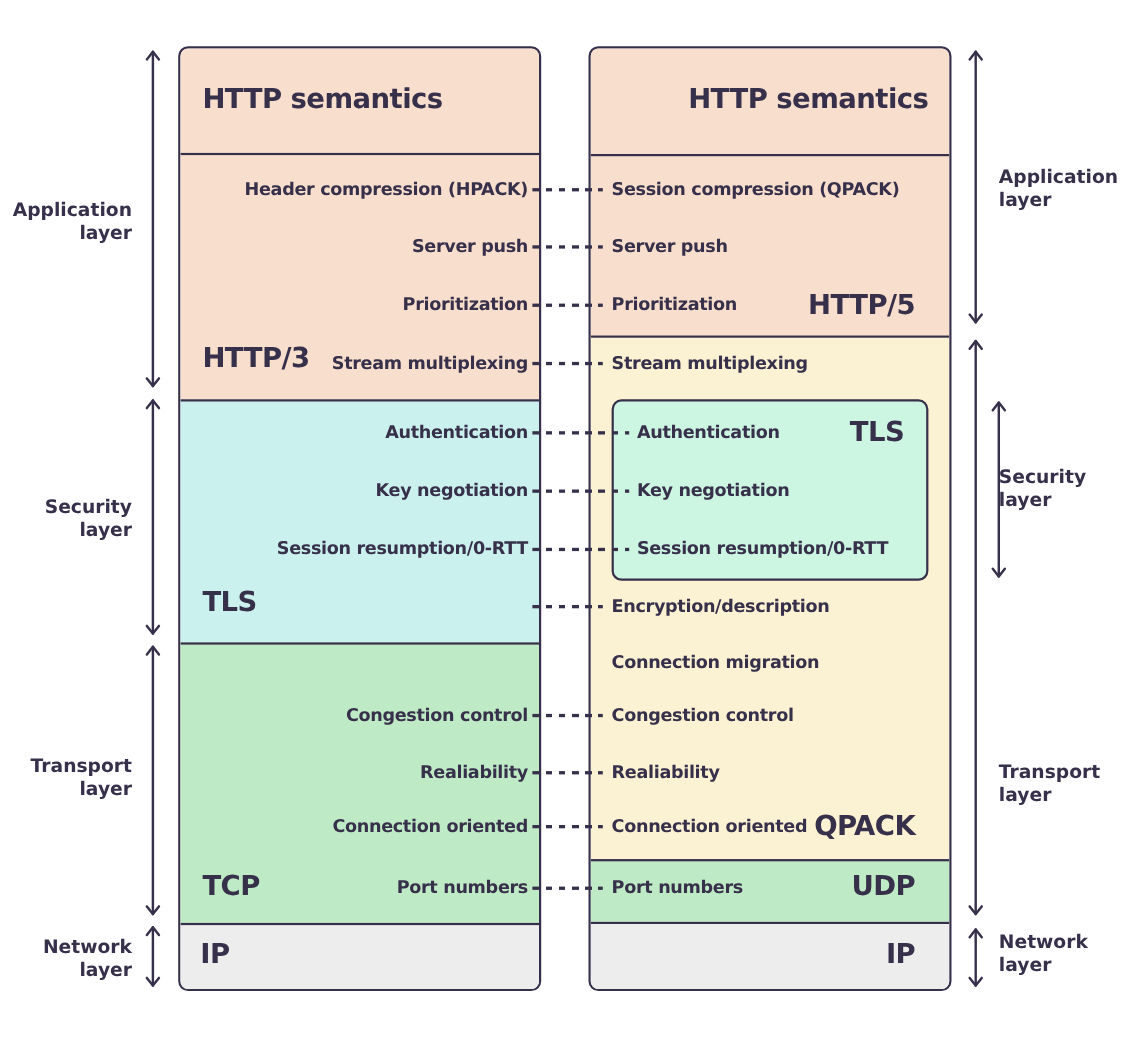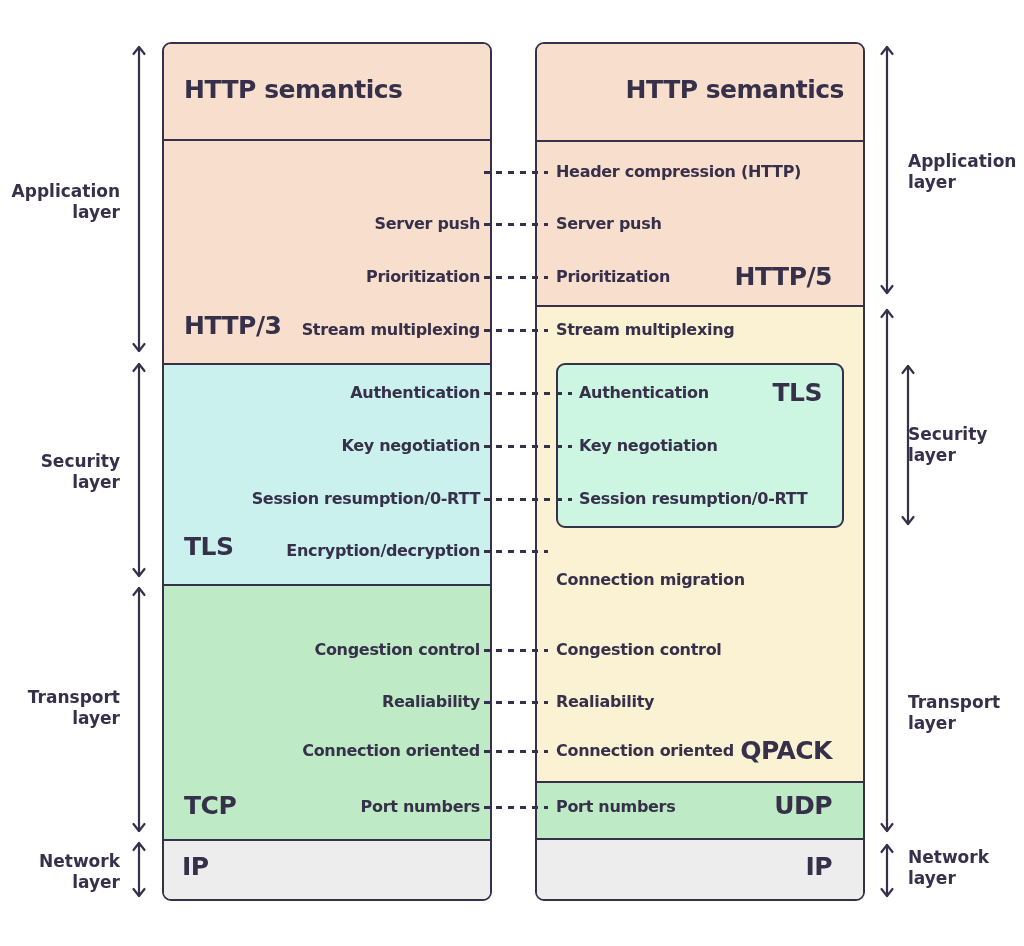--- a/index.html
+++ b/index.html
@@ -68,40 +68,41 @@
   <div class="dash dash-short" style="top:329px"></div>
   <div class="dash dash-long" style="top:392px"></div>
   <div class="dash dash-long" style="top:445px"></div>
   <div class="dash dash-long" style="top:498px"></div>
   <div class="dash dash-short" style="top:550px"></div>
   <div class="dash dash-short" style="top:649px"></div>
   <div class="dash dash-short" style="top:701px"></div>
   <div class="dash dash-short" style="top:750px"></div>
   <div class="dash dash-short" style="top:806px"></div>
 
+  <div class="feature f-left" style="top:161px">Header compression (HPACK)</div>
   <div class="feature f-left" style="top:213px">Server push</div>
   <div class="feature f-left" style="top:266px">Prioritization</div>
   <div class="feature f-left" style="top:319px">Stream multiplexing</div>
   <div class="feature f-left" style="top:382px">Authentication</div>
   <div class="feature f-left" style="top:435px">Key negotiation</div>
   <div class="feature f-left" style="top:488px">Session resumption/0-RTT</div>
-  <div class="feature f-left" style="top:540px">Encryption/decryption</div>
   <div class="feature f-left" style="top:639px">Congestion control</div>
   <div class="feature f-left" style="top:691px">Realiability</div>
   <div class="feature f-left" style="top:740px">Connection oriented</div>
   <div class="feature f-left" style="top:796px">Port numbers</div>
 
-  <div class="feature f-right" style="top:161px">Header compression (HTTP)</div>
+  <div class="feature f-right" style="top:161px">Session compression (QPACK)</div>
   <div class="feature f-right" style="top:213px">Server push</div>
   <div class="feature f-right" style="top:266px">Prioritization</div>
   <div class="feature f-right" style="top:319px">Stream multiplexing</div>
   <div class="feature f-right-inner feature" style="top:382px">Authentication</div>
   <div class="feature f-right-inner feature" style="top:435px">Key negotiation</div>
   <div class="feature f-right-inner feature" style="top:488px">Session resumption/0-RTT</div>
-  <div class="feature f-right" style="top:569px">Connection migration</div>
+  <div class="feature f-right" style="top:540px">Encryption/description</div>
+  <div class="feature f-right" style="top:591px">Connection migration</div>
   <div class="feature f-right" style="top:639px">Congestion control</div>
   <div class="feature f-right" style="top:691px">Realiability</div>
   <div class="feature f-right" style="top:740px">Connection oriented</div>
   <div class="feature f-right" style="top:796px">Port numbers</div>
 
   <div class="proto" style="left:184px;top:74px">HTTP semantics</div>
   <div class="proto" style="right:180px;top:74px">HTTP semantics</div>
   <div class="proto" style="left:184px;top:310px">HTTP/3</div>
   <div class="proto" style="right:192px;top:261px">HTTP/5</div>
   <div class="proto" style="left:184px;top:531px">TLS</div>

